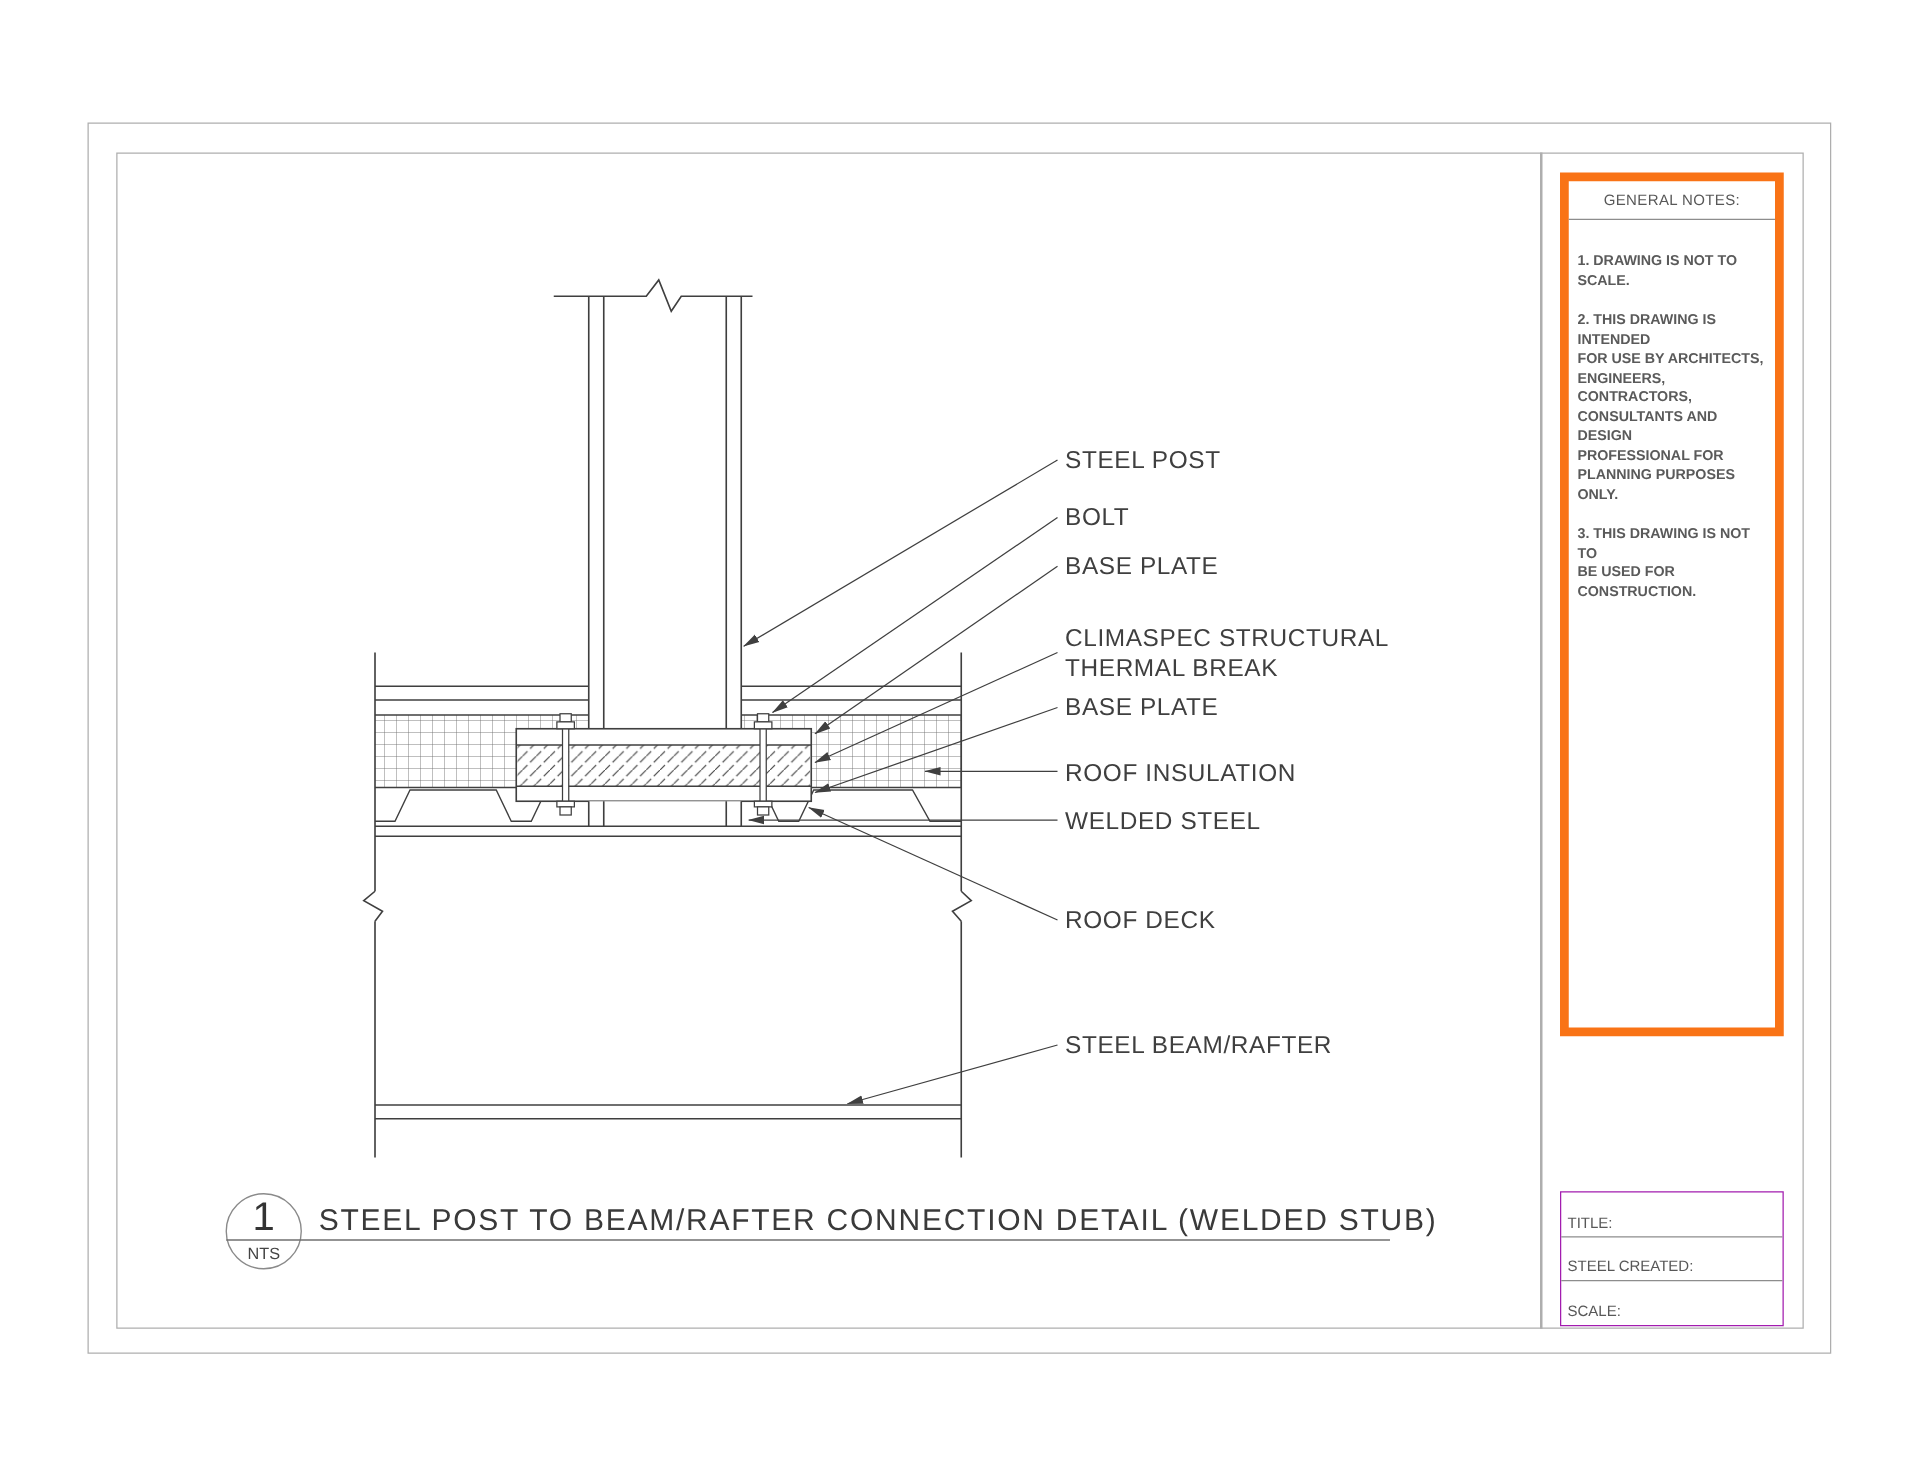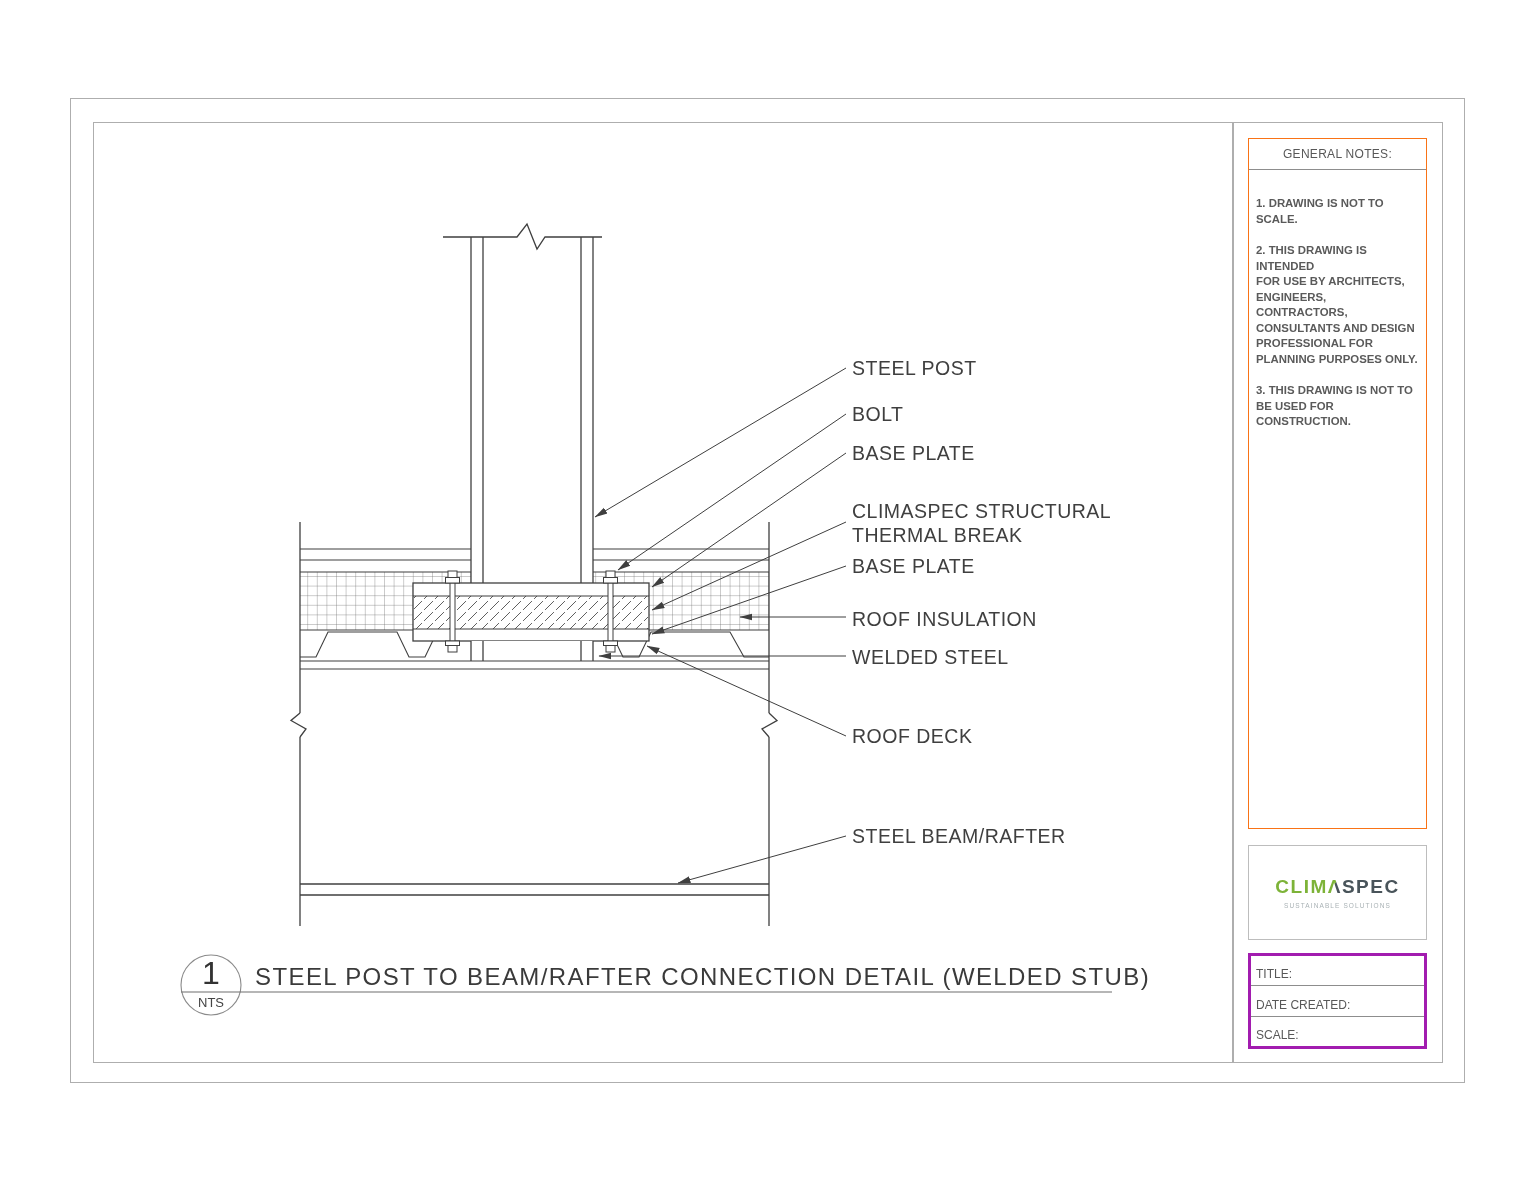--- a/index.html
+++ b/index.html
@@ -18,41 +18,41 @@
   
   .detail-number{position:absolute;left:181px;top:955px;width:60px;text-align:center;
                  font-size:32px;color:#333;}
   .detail-scale{position:absolute;left:181px;top:995px;width:60px;text-align:center;
                 font-size:13px;color:#444;}
   .detail-title{position:absolute;left:255px;top:963px;font-size:24px;letter-spacing:1.4px;
                 color:#3a3a3a;}
 
   
   .notes-box{position:absolute;left:1248px;top:138px;width:179px;height:691px;
-             border:1px solid #f97316;box-sizing:border-box;}
+             border:7px solid #f97316;box-sizing:border-box;}
   .notes-header{height:30px;border-bottom:1px solid #8d8d8d;display:flex;align-items:center;
                 justify-content:center;font-size:12px;color:#585858;letter-spacing:.3px;}
   .notes-body{padding:26px 7px 0 7px;font-size:11.4px;line-height:15.5px;color:#5a5a5a;font-weight:bold;}
   .notes-body p{margin:0 0 16px 0;white-space:pre-line;}
 
   .logo-box{position:absolute;left:1248px;top:845px;width:179px;height:95px;
             border:1px solid #bdbdbd;box-sizing:border-box;display:flex;flex-direction:column;
             align-items:center;justify-content:center;}
   .logo-word{font-size:19px;font-weight:bold;letter-spacing:1.5px;line-height:20px;}
   .logo-green{color:#7db338;}
   .logo-a{color:#7db338;}
   @supports (-webkit-background-clip: text){
     .logo-a{background:linear-gradient(105deg,#7db338 48%,#49545a 48%);
             -webkit-background-clip:text;background-clip:text;color:transparent;}
   }
   .logo-dark{color:#49545a;}
   .logo-tagline{margin-top:5px;font-size:6.5px;letter-spacing:1.1px;color:#a9b2b5;}
 
-  .titleblock{position:absolute;left:1248px;top:953px;width:179px;height:96px;
-              border:3px solid #a21caf;box-sizing:border-box;display:flex;flex-direction:column;}
+  .titleblock{position:absolute;left:1248px;top:953px;width:179px;height:108px;
+              border:1px solid #a21caf;box-sizing:border-box;display:flex;flex-direction:column;}
   .tb-row{flex:1;display:flex;align-items:flex-end;padding:0 0 4px 5px;font-size:12px;color:#585858;}
   .tb-row + .tb-row{border-top:1px solid #8d8d8d;}
 </style>
 </head>
 <body>
 
 <div class="sheet">
 
   <div class="frame outer"></div>
   <div class="frame inner"></div>
@@ -190,30 +190,26 @@
 ENGINEERS, CONTRACTORS,
 CONSULTANTS AND DESIGN
 PROFESSIONAL FOR
 PLANNING PURPOSES ONLY.</p>
       <p>3. THIS DRAWING IS NOT TO
 BE USED FOR
 CONSTRUCTION.</p>
     </div>
   </div>
 
-  <div class="logo-box">
-    <div class="logo-word"><span class="logo-green">CLIM</span><span class="logo-a">Λ</span><span class="logo-dark">SPEC</span></div>
-    <div class="logo-tagline">SUSTAINABLE SOLUTIONS</div>
-  </div>
 
   <div class="titleblock">
     <div class="tb-row">
       <span>TITLE:</span>
     </div>
     <div class="tb-row">
-      <span>DATE CREATED:</span>
+      <span>STEEL CREATED:</span>
     </div>
     <div class="tb-row">
       <span>SCALE:</span>
     </div>
   </div>
 
 </div>
 
 </body></html>

